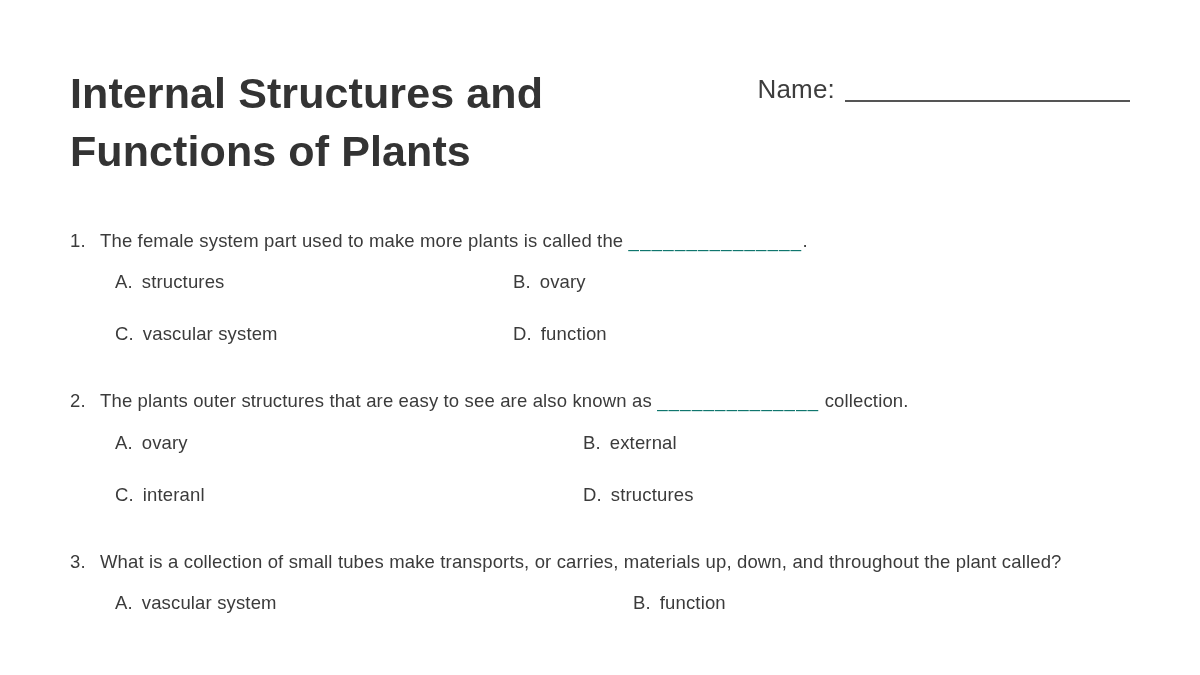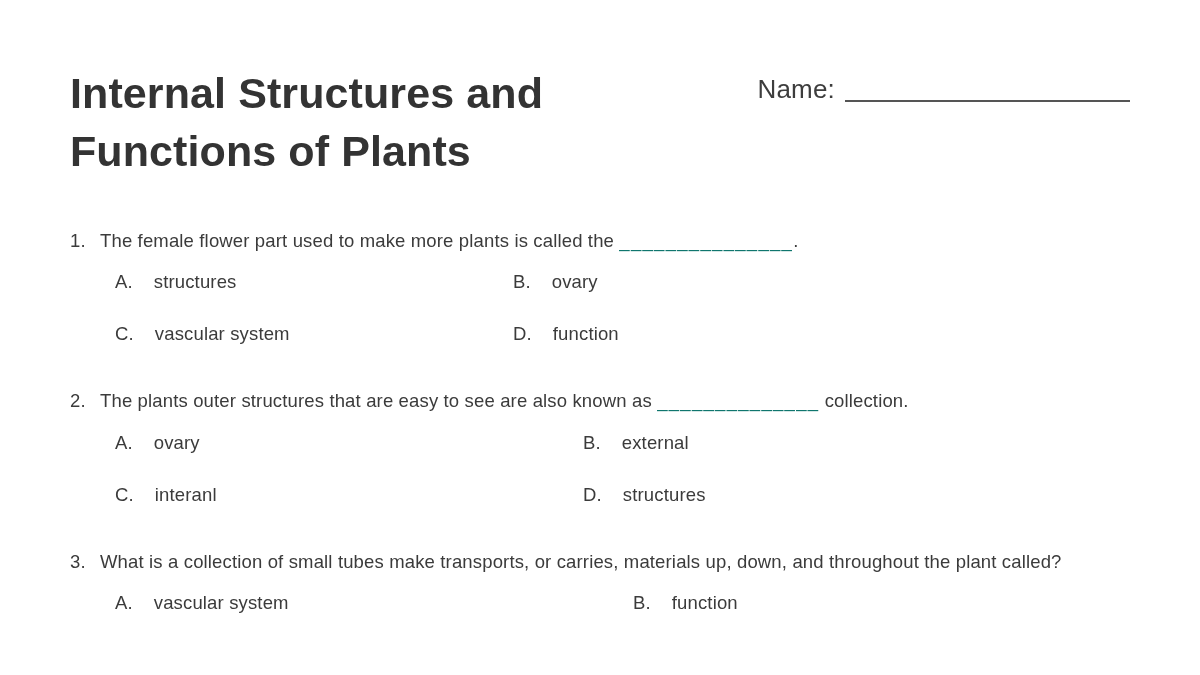--- a/index.html
+++ b/index.html
@@ -131,21 +131,21 @@
   .option-row:last-child {
     margin-bottom: 0;
   }
 
   .option {
     display: flex;
     gap: 9px;
   }
 
   .option-letter { white-space: nowrap; }
-  .option-text   { white-space: nowrap; margin-left: 12px; }
+  .option-text   { white-space: nowrap; }
 
   
   .col-q1 .option:first-child { width: 398px; flex: 0 0 398px; }
   .col-q2 .option:first-child { width: 468px; flex: 0 0 468px; }
   .col-q3 .option:first-child { width: 518px; flex: 0 0 518px; }
 
   .gap-q1 { height: 36px; }
   .gap-q2 { height: 36px; }
 </style>
 </head>
@@ -167,21 +167,21 @@
       </div>
 
     </div>
   </div>
 
   <div class="questions">
 
     <div class="question-block">
       <div class="question-line">
         <span class="q-number">1.</span>
-        <span class="q-text"><span>The female flower part used to make more plants is called the </span><span class="blank">_______________</span><span>.</span></span>
+        <span class="q-text"><span>The female system part used to make more plants is called the </span><span class="blank">_______________</span><span>.</span></span>
       </div>
 
       <div class="options col-q1">
         <div class="option-row">
           <span class="option">
             <span class="option-letter">A.</span>
             <span class="option-text">structures</span>
           </span>
           <span class="option">
             <span class="option-letter">B.</span>

